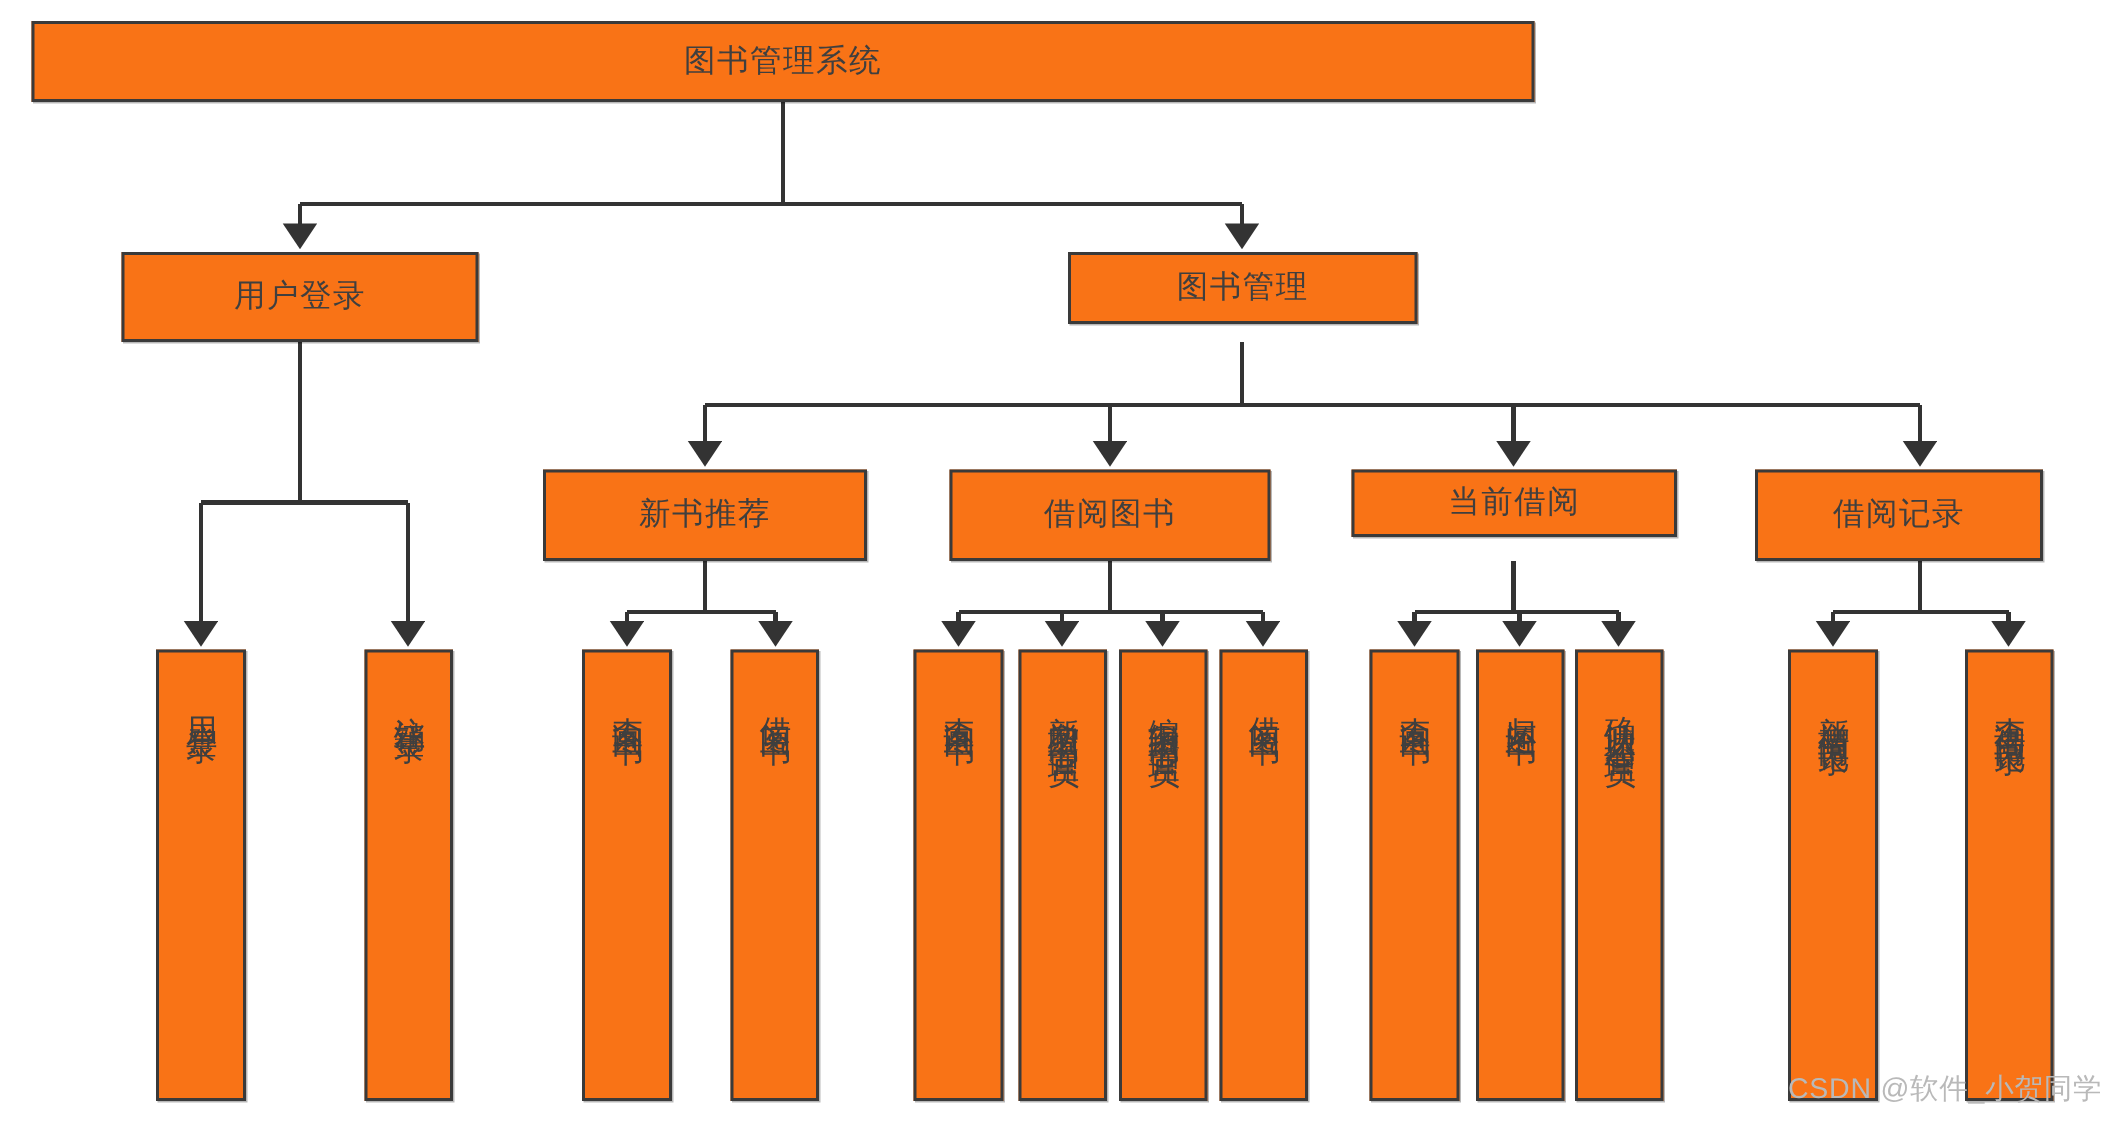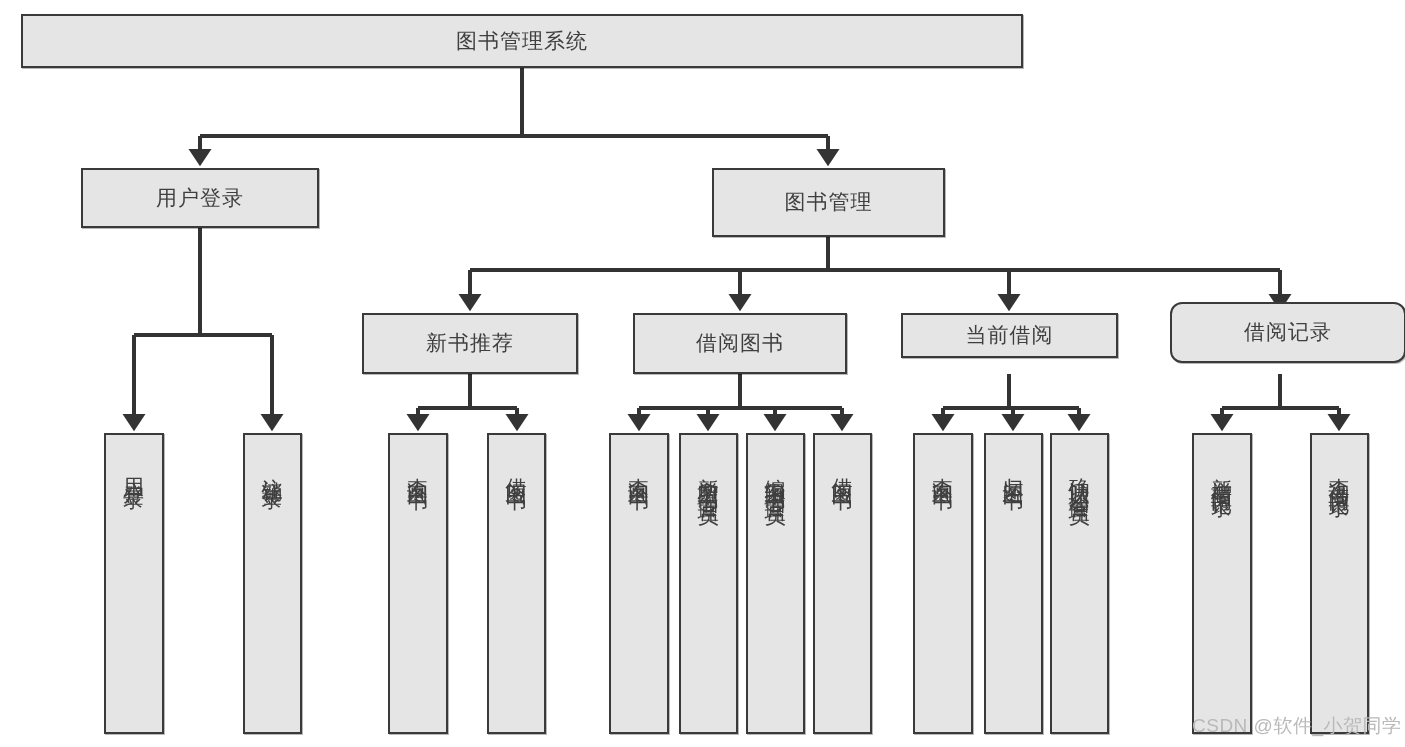--- a/index.html
+++ b/index.html
@@ -22,21 +22,21 @@
   svg#diagram-canvas {
     position: absolute;
     top: 0;
     left: 0;
     width: 1405px;
     height: 747px;
   }
   .node-box {
     position: absolute;
     box-sizing: border-box;
-    background: #e5e5e5;
+    background: #f97316;
     border: 2px solid #3a3a3a;
     box-shadow: 1px 1px 0 rgba(0,0,0,0.28);
     display: flex;
     align-items: center;
     justify-content: center;
     z-index: 2;
   }
   .node-label {
     color: #3f3f3f;
     font-size: 21px;
@@ -127,34 +127,34 @@
     </g>
   </svg>
 
   <div class="node-box" style="left:21px; top:14px; width:1002px; height:54px;">
     <span class="node-label">图书管理系统</span>
   </div>
 
   <div class="node-box" style="left:81px; top:168px; width:238px; height:60px;">
     <span class="node-label">用户登录</span>
   </div>
-  <div class="node-box" style="left:712px; top:168px; width:233px; height:69px;">
+  <div class="node-box" style="left:712px; top:168px; width:233px; height:48px;">
     <span class="node-label">图书管理</span>
   </div>
 
   <div class="node-box" style="left:362px; top:313px; width:216px; height:61px;">
     <span class="node-label">新书推荐</span>
   </div>
   <div class="node-box" style="left:633px; top:313px; width:214px; height:61px;">
     <span class="node-label">借阅图书</span>
   </div>
   <div class="node-box" style="left:901px; top:313px; width:217px; height:45px;">
     <span class="node-label">当前借阅</span>
   </div>
-  <div class="node-box" style="left:1170px; top:302px; width:236px; height:61px;border-radius:12px;">
+  <div class="node-box" style="left:1170px; top:313px; width:192px; height:61px;">
     <span class="node-label">借阅记录</span>
   </div>
 
   <div class="node-box leaf" style="left:104px; top:433px; width:60px; height:301px;">
     <span class="node-label">用户登录</span>
   </div>
   <div class="node-box leaf" style="left:243px; top:433px; width:59px; height:301px;">
     <span class="node-label">注销登录</span>
   </div>
 

